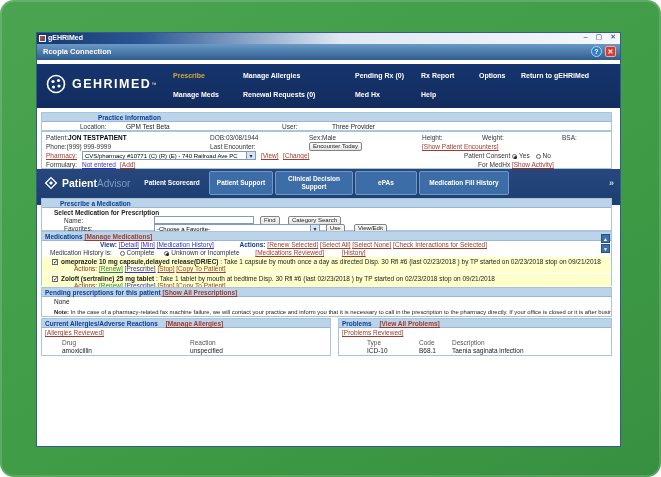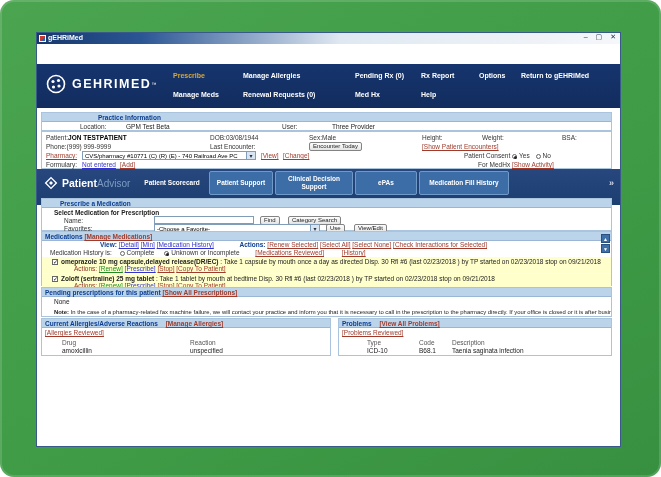--- a/index.html
+++ b/index.html
@@ -94,20 +94,25 @@
     <div class="titlebar">
       <div class="appicon"></div>
       <div class="ttl">gEHRiMed</div>
       <div class="winctl">
         <span>–</span>
         <span>▢</span>
         <span>✕</span>
       </div>
     </div>
 
+    <div class="rcopia">
+      <div class="ttl">Rcopia Connection</div>
+      <div class="roundbtn" style="right:18px;">?</div>
+      <div class="redbtn" style="right:4px;">✕</div>
+    </div>
 
     <div class="mainnav">
       <div class="brand">
         <svg width="22" height="22" viewBox="0 0 22 22">
           <circle cx="11" cy="11" r="8.5" fill="none" stroke="#fff" stroke-width="1.6"></circle>
           <circle cx="8" cy="8.5" r="1.6" fill="#fff"></circle>
           <circle cx="13.5" cy="7.5" r="1.6" fill="#fff"></circle>
           <circle cx="14" cy="13" r="1.6" fill="#fff"></circle>
           <circle cx="8.5" cy="14" r="1.6" fill="#fff"></circle>
         </svg>

